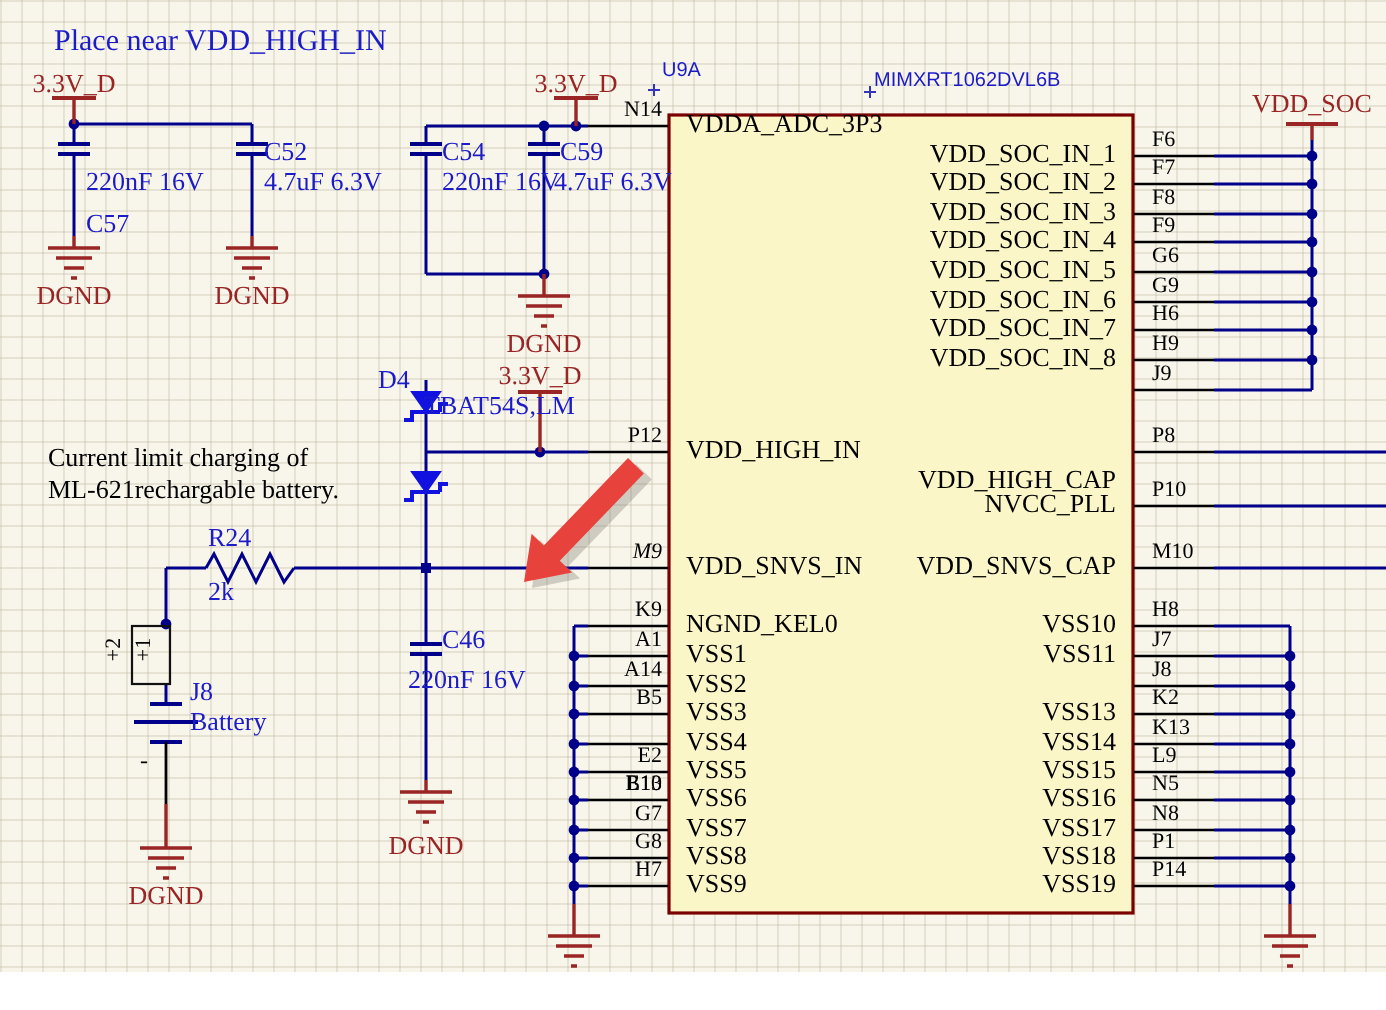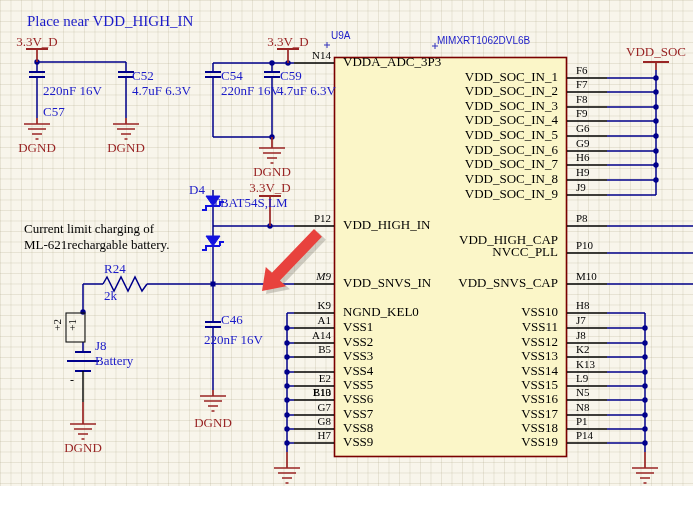--- a/index.html
+++ b/index.html
@@ -235,27 +235,25 @@
   <div class="t pd" style="left:576px;top:430px;">P14</div>
 
   <div class="t pn rn" style="top:70px;">VDD_SOC_IN_1</div>
   <div class="t pn rn" style="top:84px;">VDD_SOC_IN_2</div>
   <div class="t pn rn" style="top:99px;">VDD_SOC_IN_3</div>
   <div class="t pn rn" style="top:113px;">VDD_SOC_IN_4</div>
   <div class="t pn rn" style="top:128px;">VDD_SOC_IN_5</div>
   <div class="t pn rn" style="top:143px;">VDD_SOC_IN_6</div>
   <div class="t pn rn" style="top:157px;">VDD_SOC_IN_7</div>
   <div class="t pn rn" style="top:172px;">VDD_SOC_IN_8</div>
-  <div class="t pn rn" style="top:187px;">VDD_SOC_IN_9</div>
   <div class="t pn rn" style="top:218px;margin-top:15px;">VDD_HIGH_CAP</div>
   <div class="t pn rn" style="top:245px;">NVCC_PLL</div>
   <div class="t pn rn" style="top:276px;">VDD_SNVS_CAP</div>
   <div class="t pn rn" style="top:305px;">VSS10</div>
   <div class="t pn rn" style="top:320px;">VSS11</div>
-  <div class="t pn rn" style="top:335px;">VSS12</div>
   <div class="t pn rn" style="top:349px;">VSS13</div>
   <div class="t pn rn" style="top:364px;">VSS14</div>
   <div class="t pn rn" style="top:378px;">VSS15</div>
   <div class="t pn rn" style="top:392px;">VSS16</div>
   <div class="t pn rn" style="top:407px;">VSS17</div>
   <div class="t pn rn" style="top:421px;">VSS18</div>
   <div class="t pn rn" style="top:435px;">VSS19</div>
 
 </div>
 

